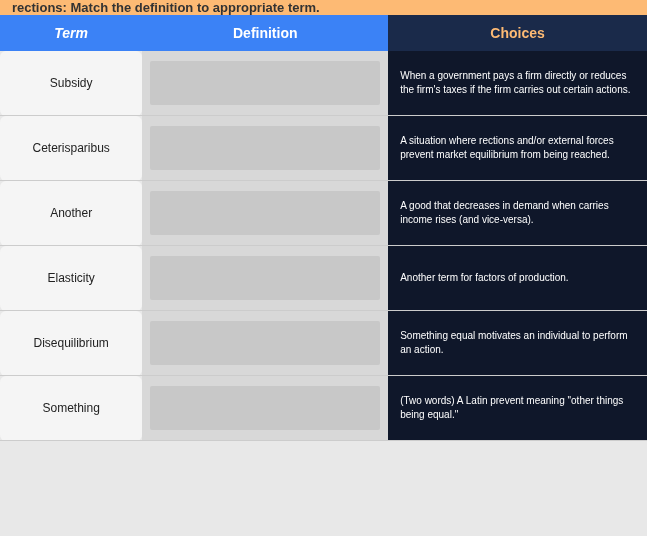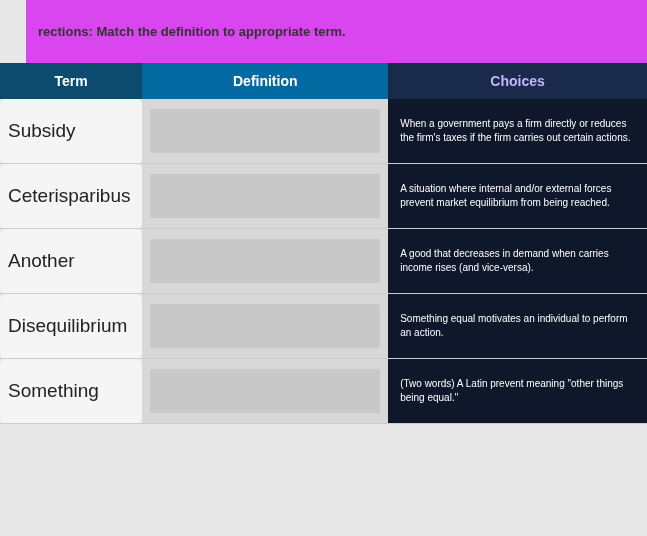--- a/index.html
+++ b/index.html
@@ -4,64 +4,64 @@
   <style>
     * { box-sizing: border-box; margin: 0; padding: 0; }
     body {
       font-family: Arial, sans-serif;
       background: #e8e8e8;
       width: 647px;
       min-height: 536px;
       overflow: hidden;
     }
     .top-instruction {
-      padding: 24px 12px;
+      padding: 0 12px;
       font-size: 13px;
       color: #333;
-      background: #d946ef;
-      margin-left: 26px;
+      background: #fdba74;
     }
     .top-instruction span {
       font-weight: bold;
     }
     table {
       width: 100%;
       border-collapse: collapse;
     }
     thead tr th {
       padding: 10px 8px;
       font-size: 14px;
       font-weight: bold;
       text-align: center;
     }
     th.term-header {
-      background: #0c4a6e;
+      background: #3b82f6;
       color: #fff;
       width: 22%;
+      font-style: italic;
     }
     th.definition-header {
-      background: #0369a1;
+      background: #3b82f6;
       color: #fff;
       width: 38%;
     }
     th.choices-header {
       background: #1a2a4a;
-      color: #c4b5fd;
+      color: #fdba74;
       width: 40%;
     }
     tbody tr {
       border-bottom: 1px solid #ccc;
     }
     tbody tr td {
       vertical-align: middle;
       padding: 10px 8px;
     }
     td.term-cell {
-      text-align: left;
-      font-size: 19px;
+      text-align: center;
+      font-size: 12px;
       color: #222;
       background: #f5f5f5;
       font-weight: normal;
       border-radius: 6px;
     }
     td.definition-cell {
       background: #d8d8d8;
       height: 60px;
     }
     td.choices-cell {
@@ -104,28 +104,35 @@
           <td class="definition-cell">
             <div class="drag-box"></div>
           </td>
           <td class="choices-cell">When a government pays a firm directly or reduces the firm's taxes if the firm carries out certain actions.</td>
         </tr>
         <tr>
           <td class="term-cell">Ceterisparibus</td>
           <td class="definition-cell">
             <div class="drag-box"></div>
           </td>
-          <td class="choices-cell">A situation where internal and/or external forces prevent market equilibrium from being reached.</td>
+          <td class="choices-cell">A situation where rections and/or external forces prevent market equilibrium from being reached.</td>
         </tr>
         <tr>
           <td class="term-cell">Another</td>
           <td class="definition-cell">
             <div class="drag-box"></div>
           </td>
           <td class="choices-cell">A good that decreases in demand when carries income rises (and vice-versa).</td>
+        </tr>
+        <tr>
+          <td class="term-cell">Elasticity</td>
+          <td class="definition-cell">
+            <div class="drag-box"></div>
+          </td>
+          <td class="choices-cell">Another term for factors of production.</td>
         </tr>
         <tr>
           <td class="term-cell">Disequilibrium</td>
           <td class="definition-cell">
             <div class="drag-box"></div>
           </td>
           <td class="choices-cell">Something equal motivates an individual to perform an action.</td>
         </tr>
         <tr>
           <td class="term-cell">Something</td>

